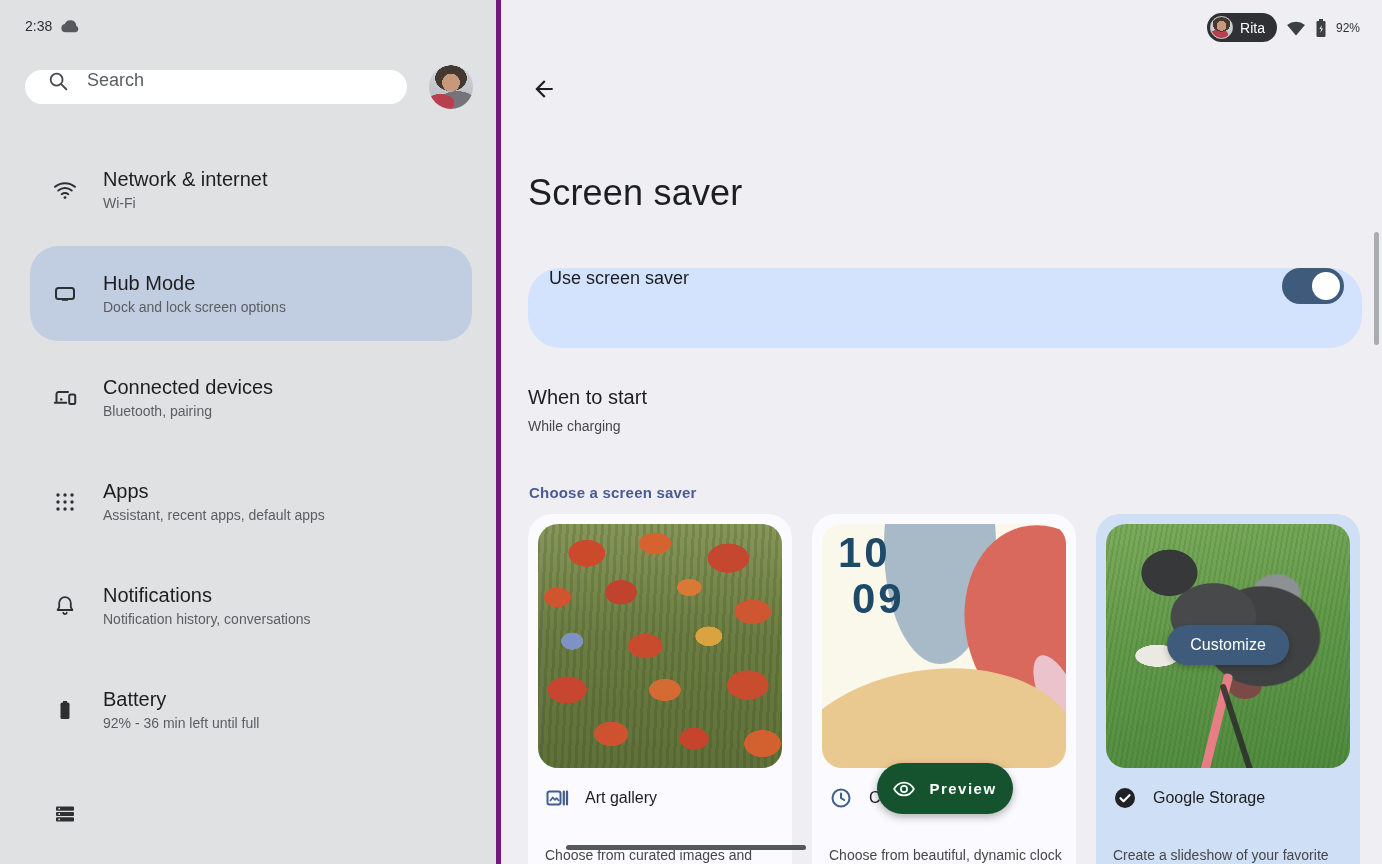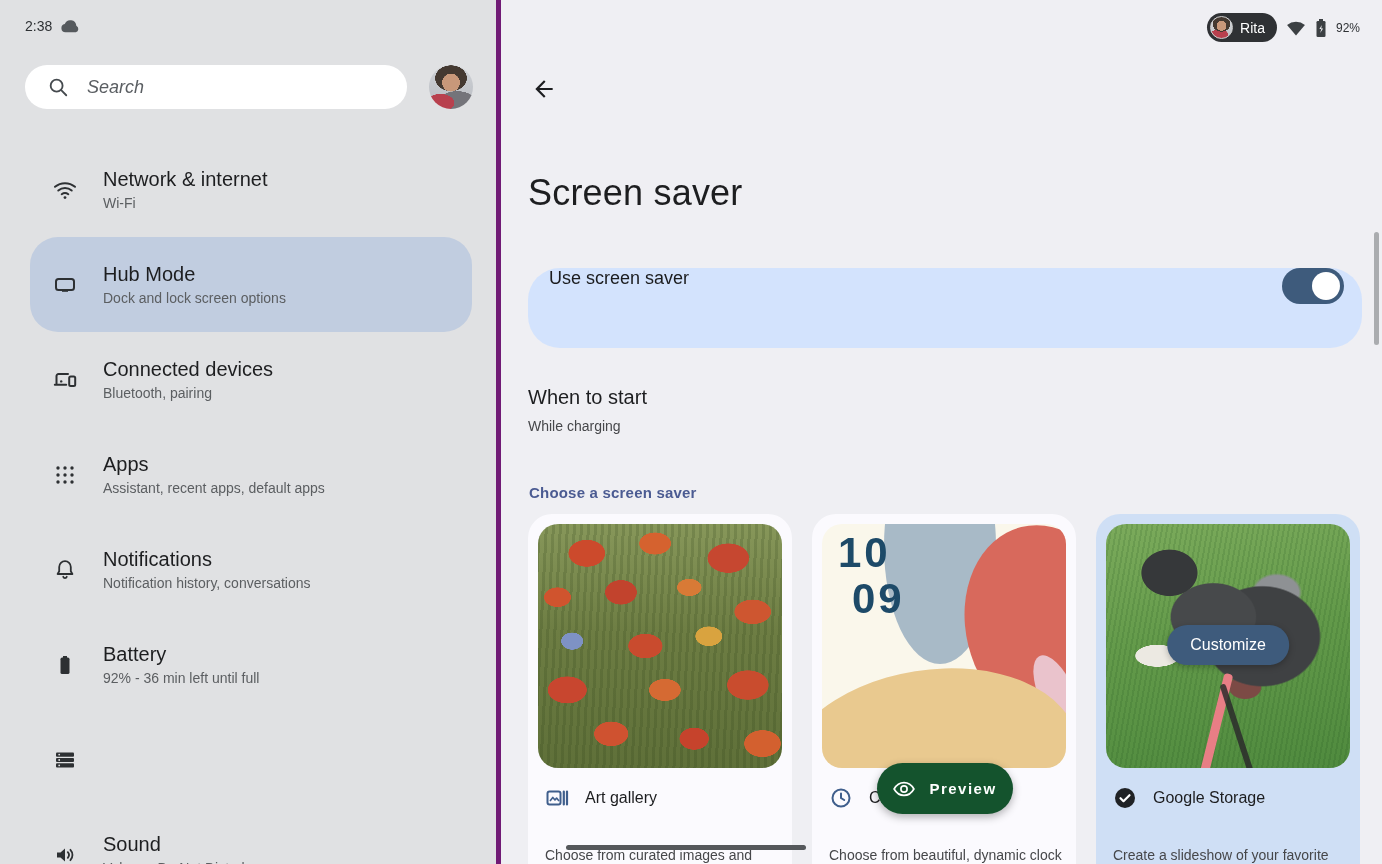--- a/index.html
+++ b/index.html
@@ -4,31 +4,31 @@
 <style>
   html,body{margin:0;padding:0;}
   .screen{position:relative;width:1382px;height:864px;overflow:hidden;
     font-family:"Liberation Sans",sans-serif;background:#efeff3;-webkit-font-smoothing:antialiased;}
 
   
   .sidebar{position:absolute;left:0;top:0;width:501px;height:864px;background:#e0e1e3;border-right:5px solid #701a75;box-sizing:border-box;}
   .status-left{position:absolute;left:25px;top:18px;display:flex;align-items:center;gap:8px;color:#2e3134;font-size:14px;font-weight:500;}
   .status-left svg{color:#55595d;}
   .search-row{position:absolute;left:25px;top:65px;width:450px;display:flex;align-items:center;}
-  .search-bar{width:382px;height:44px;background:#ffffff;border-radius:26px;display:flex;align-items:center;padding-left:22px;gap:18px;box-sizing:border-box;cursor:pointer;font-style:italic;}
+  .search-bar{width:382px;height:34px;background:#ffffff;border-radius:26px;display:flex;align-items:flex-start;padding-left:22px;gap:18px;box-sizing:border-box;cursor:pointer;}
   .search-text{font-size:18px;color:#5a5e62;}
   .avatar{width:44px;height:44px;border-radius:50%;margin-left:22px;cursor:pointer;
     background:
       radial-gradient(circle 9px at 50% 40%, #c8987a 98%, rgba(0,0,0,0)),
       radial-gradient(ellipse 16px 13px at 50% 30%, #443931 98%, rgba(0,0,0,0)),
       radial-gradient(ellipse 14px 9px at 26% 86%, #b8404e 98%, rgba(0,0,0,0)),
       radial-gradient(ellipse 18px 10px at 64% 82%, #74747a 98%, rgba(0,0,0,0)),
       linear-gradient(#cfd2d6,#b9bcc2);}
   .nav{position:absolute;top:142px;left:0;width:501px;}
-  .nav-item{height:95px;margin:0 29px 0 30px;border-radius:28px;display:flex;align-items:center;padding-left:23px;gap:26px;cursor:pointer;}
+  .nav-item{height:95px;margin:0 29px 9px 30px;border-radius:28px;display:flex;align-items:center;padding-left:23px;gap:26px;cursor:pointer;}
   .nav-item.selected{background:#c1cde0;}
   .nav-icon{width:24px;height:24px;color:#2d3033;flex:none;}
   .nav-icon svg{display:block;}
   .nav-texts{display:flex;flex-direction:column;}
   .nav-texts .t{font-size:20px;color:#1d1e20;line-height:25px;}
   .nav-texts .s{font-size:14px;color:#5b5e61;margin-top:3px;line-height:17px;}
 
   
   .main{position:absolute;left:501px;top:0;width:881px;height:864px;}
   .status-right{position:absolute;right:22px;top:13px;display:flex;align-items:center;gap:9px;}

